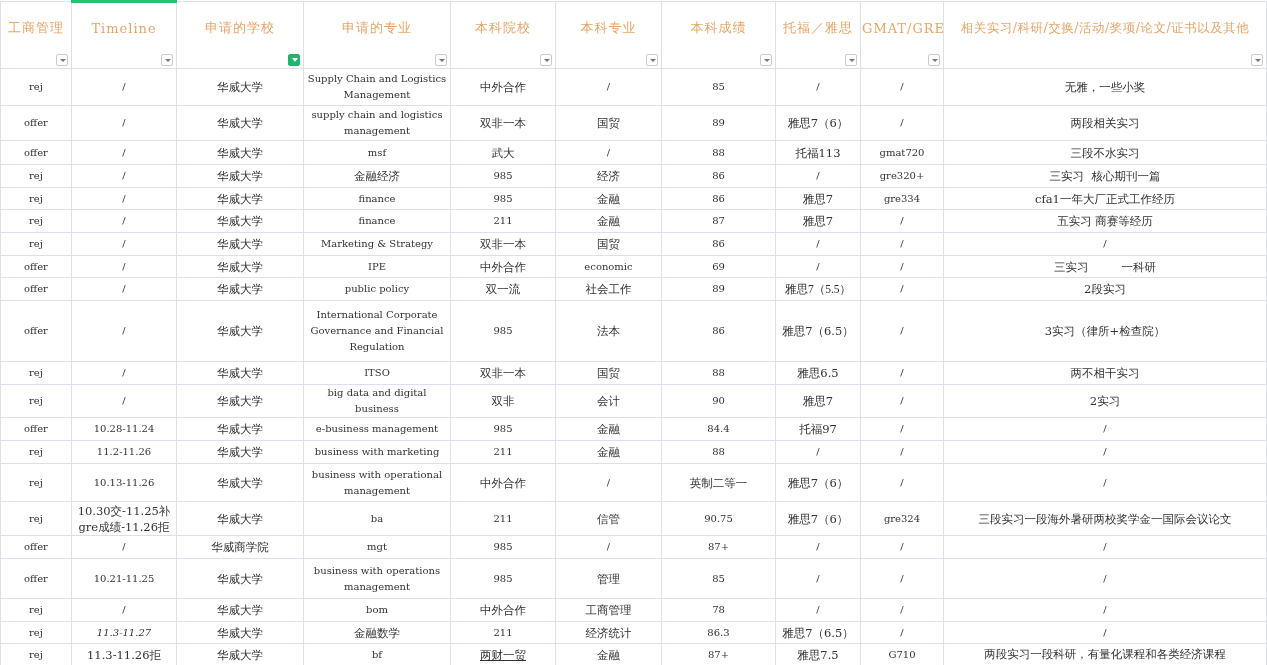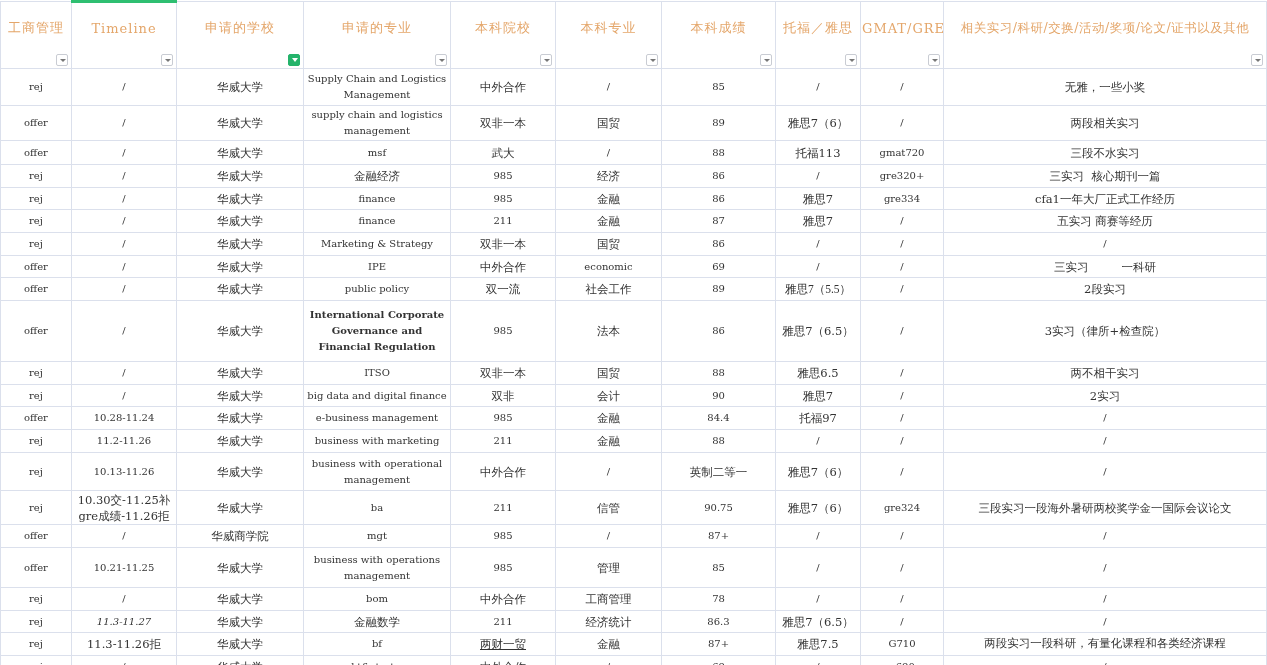--- a/index.html
+++ b/index.html
@@ -159,21 +159,21 @@
           <td class="cn" style="white-space: pre-wrap;">社会工作</td>
           <td style="white-space: pre-wrap;">89</td>
           <td class="cn" style="white-space: pre-wrap; font-family: Liberation Serif, serif;">雅思7（5.5）</td>
           <td style="white-space: pre-wrap;">/</td>
           <td class="cn" style="white-space: pre-wrap;">2段实习</td>
         </tr>
         <tr style="height: 61px;">
           <td style="white-space: pre-wrap;">offer</td>
           <td style="white-space: pre-wrap;">/</td>
           <td class="cn" style="white-space: pre-wrap;">华威大学</td>
-          <td style="white-space: pre-wrap; font-weight: bold;">International Corporate Governance and Financial Regulation</td>
+          <td style="white-space: pre-wrap;">International Corporate Governance and Financial Regulation</td>
           <td style="white-space: pre-wrap;">985</td>
           <td class="cn" style="white-space: pre-wrap;">法本</td>
           <td style="white-space: pre-wrap;">86</td>
           <td class="cn" style="white-space: pre-wrap;">雅思7（6.5）</td>
           <td style="white-space: pre-wrap;">/</td>
           <td class="cn" style="white-space: pre-wrap;">3实习（律所+检查院）</td>
         </tr>
         <tr style="height: 23px;">
           <td style="white-space: pre-wrap;">rej</td>
           <td style="white-space: pre-wrap;">/</td>
@@ -183,21 +183,21 @@
           <td class="cn" style="white-space: pre-wrap;">国贸</td>
           <td style="white-space: pre-wrap;">88</td>
           <td class="cn" style="white-space: pre-wrap;">雅思6.5</td>
           <td style="white-space: pre-wrap;">/</td>
           <td class="cn" style="white-space: pre-wrap;">两不相干实习</td>
         </tr>
         <tr style="height: 22px;">
           <td style="white-space: pre-wrap;">rej</td>
           <td style="white-space: pre-wrap;">/</td>
           <td class="cn" style="white-space: pre-wrap;">华威大学</td>
-          <td style="white-space: pre-wrap;">big data and digital finance</td>
+          <td style="white-space: pre-wrap;">big data and digital business</td>
           <td class="cn" style="white-space: pre-wrap;">双非</td>
           <td class="cn" style="white-space: pre-wrap;">会计</td>
           <td style="white-space: pre-wrap;">90</td>
           <td class="cn" style="white-space: pre-wrap;">雅思7</td>
           <td style="white-space: pre-wrap;">/</td>
           <td class="cn" style="white-space: pre-wrap;">2实习</td>
         </tr>
         <tr style="height: 23px;">
           <td style="white-space: pre-wrap;">offer</td>
           <td style="white-space: pre-wrap;">10.28-11.24</td>

